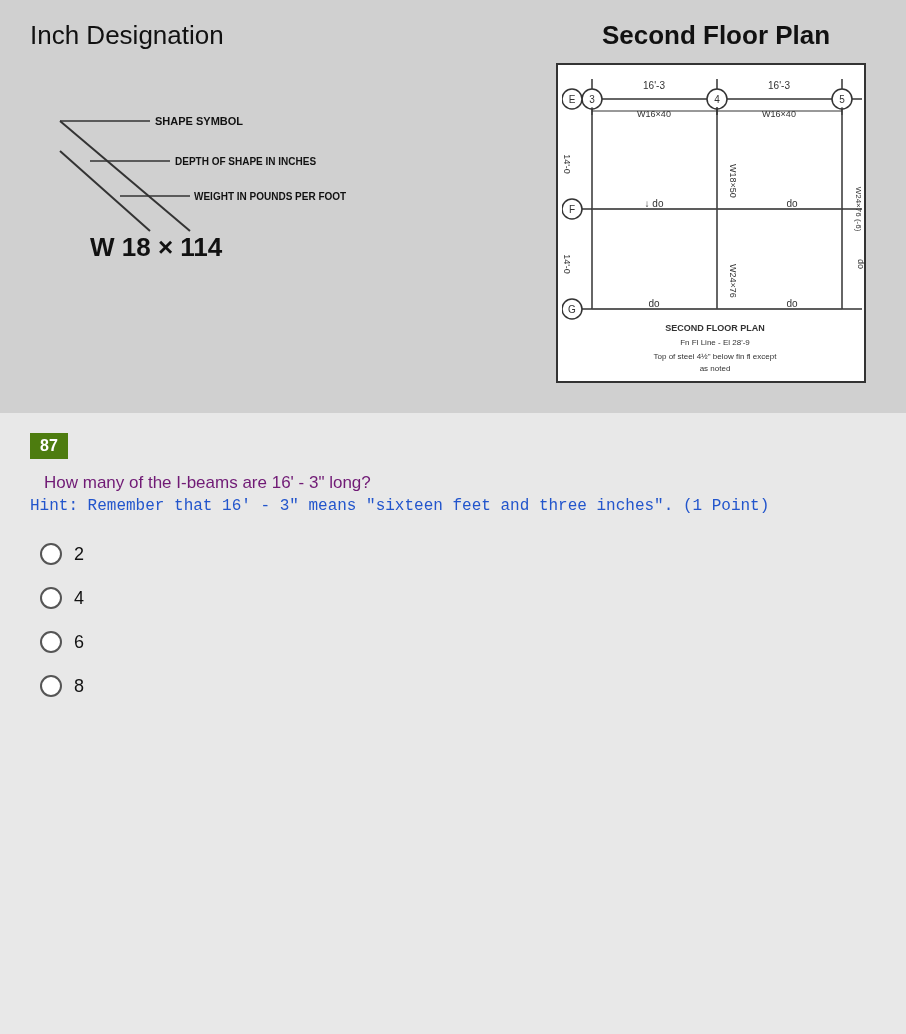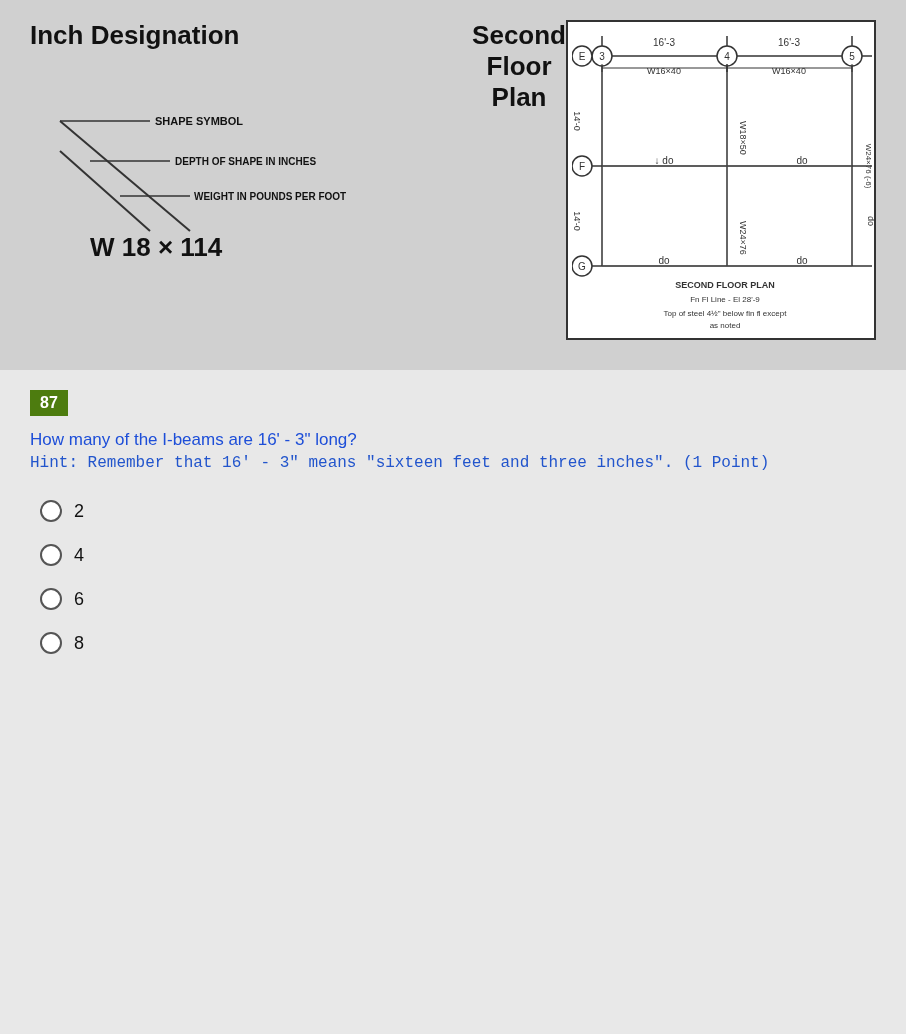--- a/index.html
+++ b/index.html
@@ -23,34 +23,35 @@
 
     .left-panel {
       flex: 1;
       display: flex;
       flex-direction: column;
       gap: 10px;
     }
 
     .left-panel h2 {
       font-size: 26px;
-      font-weight: bold;
+      font-weight: normal;
       color: #111;
       margin-bottom: 10px;
     }
 
     
     .legend-svg {
       width: 340px;
       height: 200px;
     }
 
     .right-panel {
       flex: 0 0 320px;
       display: flex;
+      flex-direction: column;
     }
 
     .right-panel h2 {
       font-size: 26px;
       font-weight: bold;
       color: #111;
       margin-bottom: 12px;
       text-align: center;
     }
 
@@ -76,23 +77,24 @@
       color: #fff;
       font-size: 16px;
       font-weight: bold;
       padding: 4px 10px;
       display: inline-block;
       margin-bottom: 14px;
     }
 
     .question-text {
       font-size: 17px;
-      color: #1d4ed8;
+      color: #701a75;
       margin-bottom: 4px;
       font-weight: normal;
+      margin-left: 14px;
     }
 
     .question-hint {
       font-size: 16px;
       color: #2255cc;
       margin-bottom: 28px;
       font-family: Liberation Mono, monospace;
     }
 
     .options-list {

